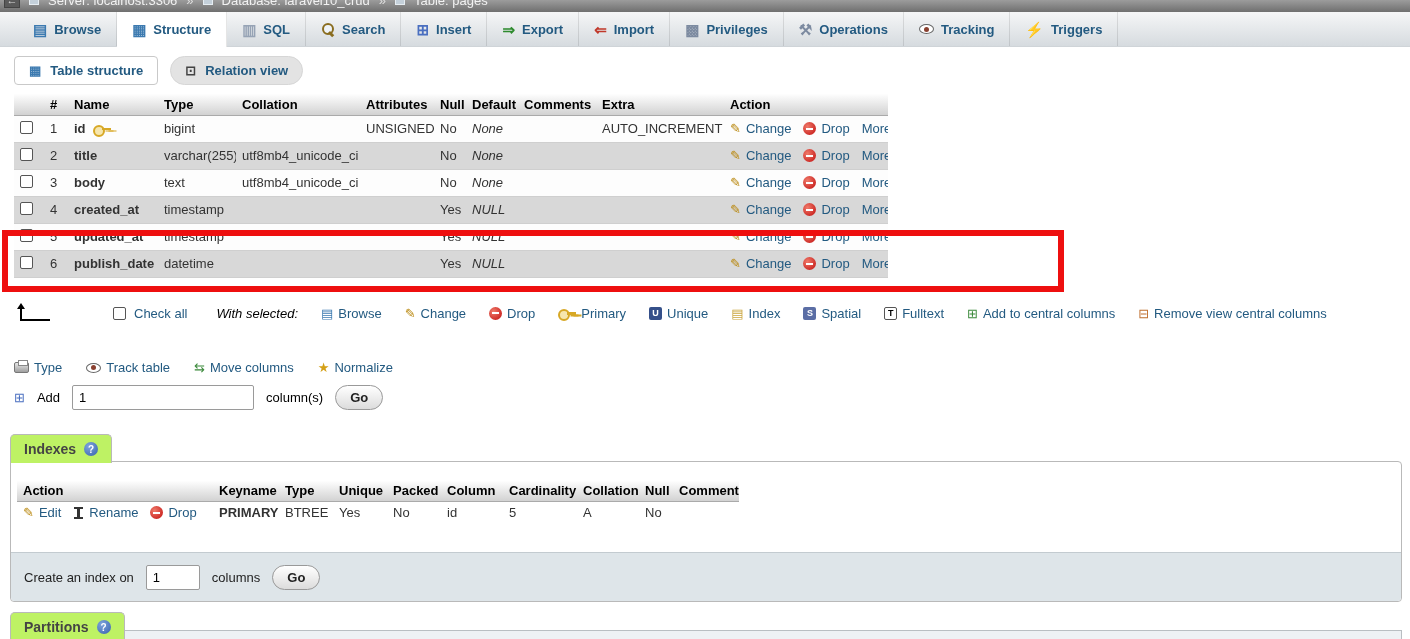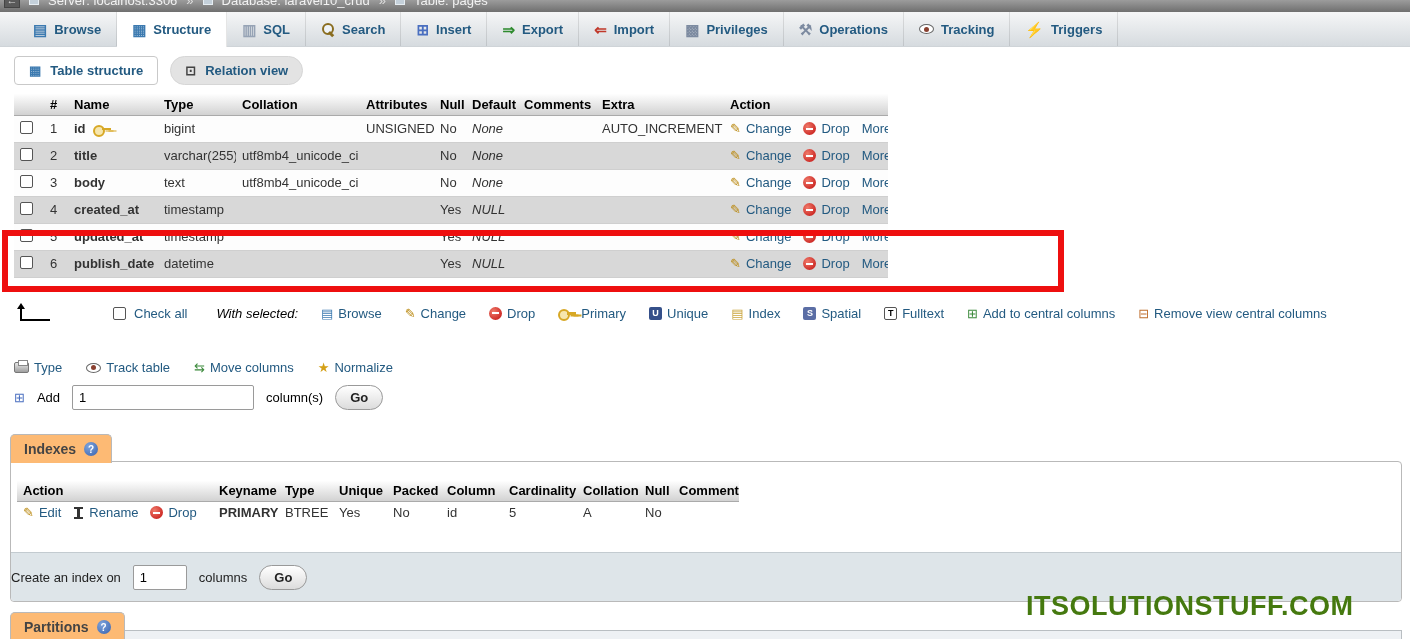--- a/index.html
+++ b/index.html
@@ -118,28 +118,28 @@
   .addrow input { width:182px; height:25px; border:1px solid #9a9a9a; border-radius:2px; padding:2px 6px;
                   font-size:13px; font-family:"Liberation Sans",sans-serif; }
   .selectbox { display:inline-flex; align-items:center; justify-content:space-between; width:148px; height:25px;
                border:1px solid #8a8a8a; border-radius:3px; background:#fff; padding:0 7px; font-size:13px;
                color:#222; cursor:pointer; }
   .gobtn { display:inline-flex; align-items:center; justify-content:center; padding:4px 14px; font-size:13px;
            font-weight:bold; color:#222; background:linear-gradient(#fff,#dcdcdc); border:1px solid #999;
            border-radius:13px; cursor:pointer; }
 
   
-  .sect-tab { position:absolute; background:#fdba74; border:1px solid #b9b9b9; border-bottom:none;
+  .sect-tab { position:absolute; background:#bef264; border:1px solid #b9b9b9; border-bottom:none;
               border-radius:5px 5px 0 0; padding:6px 13px; font-size:14px; font-weight:bold; color:#444;
               display:flex; align-items:center; gap:8px; z-index:2; }
   .fieldset { position:absolute; border:1px solid #b9b9b9; background:#fff; z-index:1; }
   #indexes-fieldset { left:10px; top:461px; width:1392px; height:141px; border-radius:0 4px 4px 4px; }
   #indexes-tab { left:10px; top:434px; }
   .fs-footer { position:absolute; left:0; right:0; bottom:0; height:49px; background:#dee5e9;
-               border-top:1px solid #c3cbd0; display:flex; align-items:center; gap:12px; padding-left:0;
+               border-top:1px solid #c3cbd0; display:flex; align-items:center; gap:12px; padding-left:13px;
                font-size:13px; color:#222; border-radius:0 0 4px 4px; }
   .fs-footer input { width:54px; height:25px; border:1px solid #9a9a9a; border-radius:2px; padding:2px 6px;
                      font-size:13px; font-family:"Liberation Sans",sans-serif; }
 
   table.idx { position:absolute; left:6px; top:19px; width:722px; border-collapse:collapse; table-layout:fixed; }
   table.idx th { height:20px; background:linear-gradient(#fefefe,#d2d2d2); font-size:13px; font-weight:bold;
                  text-align:left; padding:2px 6px; border-bottom:1px solid #aaa; white-space:nowrap; }
   table.idx td { height:23px; padding:2px 6px; font-size:13px; color:#333; white-space:nowrap; }
   td.keyname { font-weight:bold; color:#000; }
 
@@ -564,15 +564,14 @@
       <span class="gobtn">Go</span>
     </div>
   </div>
 
   <div class="part-strip"></div>
   <div class="sect-tab" id="partitions-tab">
     <span>Partitions</span>
     <span class="help">?</span>
   </div>
 
-  <div class="watermark">ITSOLUTIONSTUFF.COM</div>
 
 </div>
 
 </body></html>

